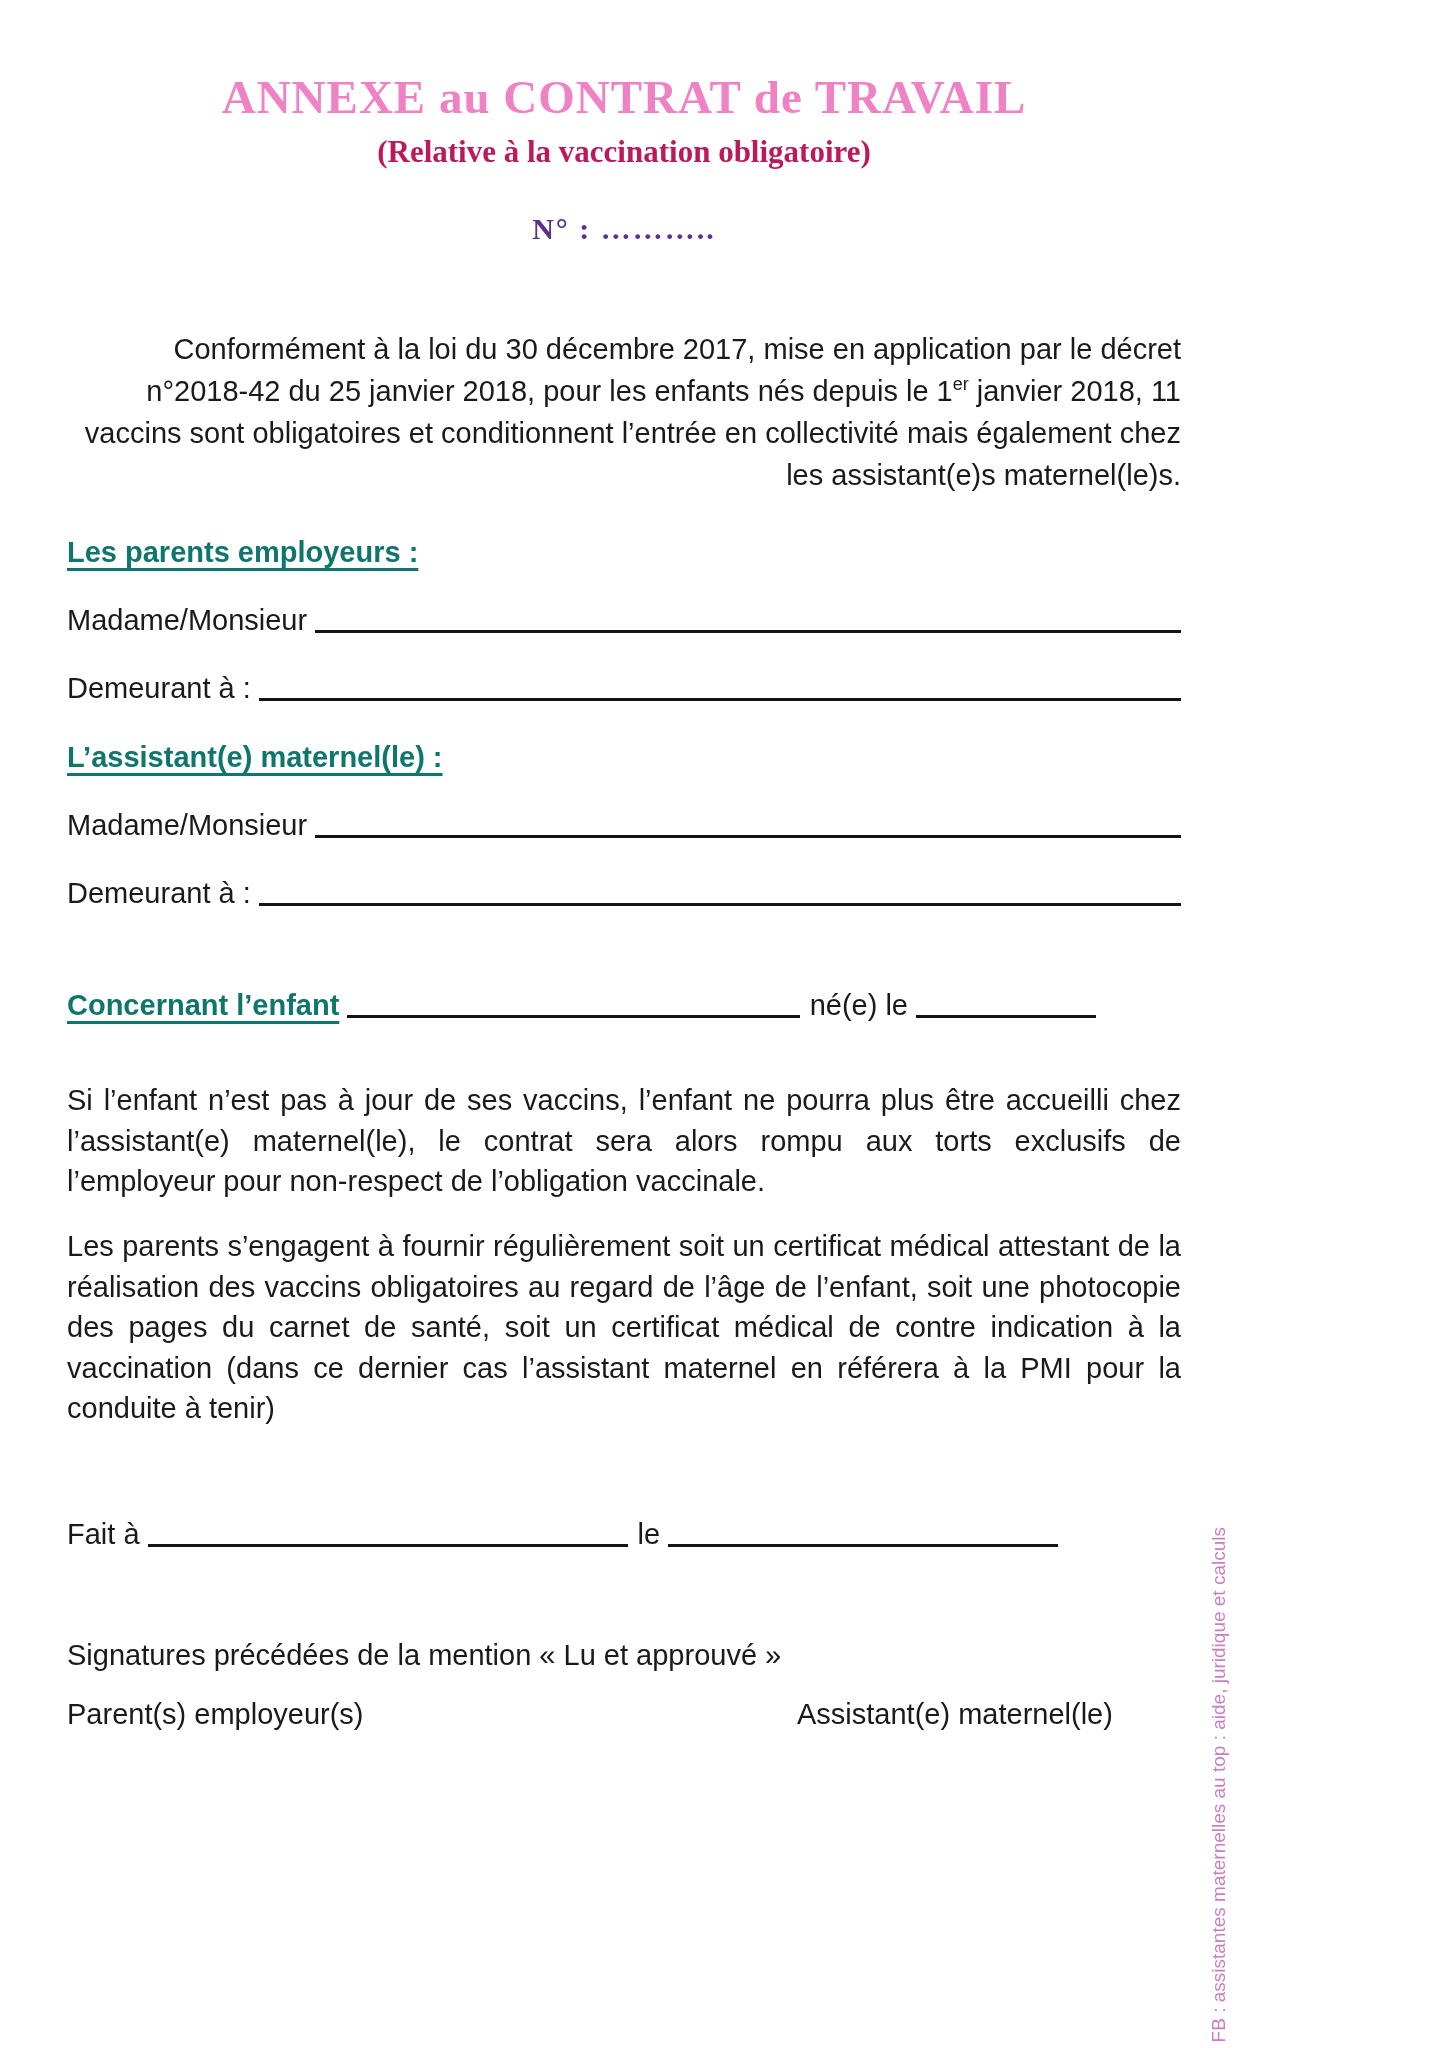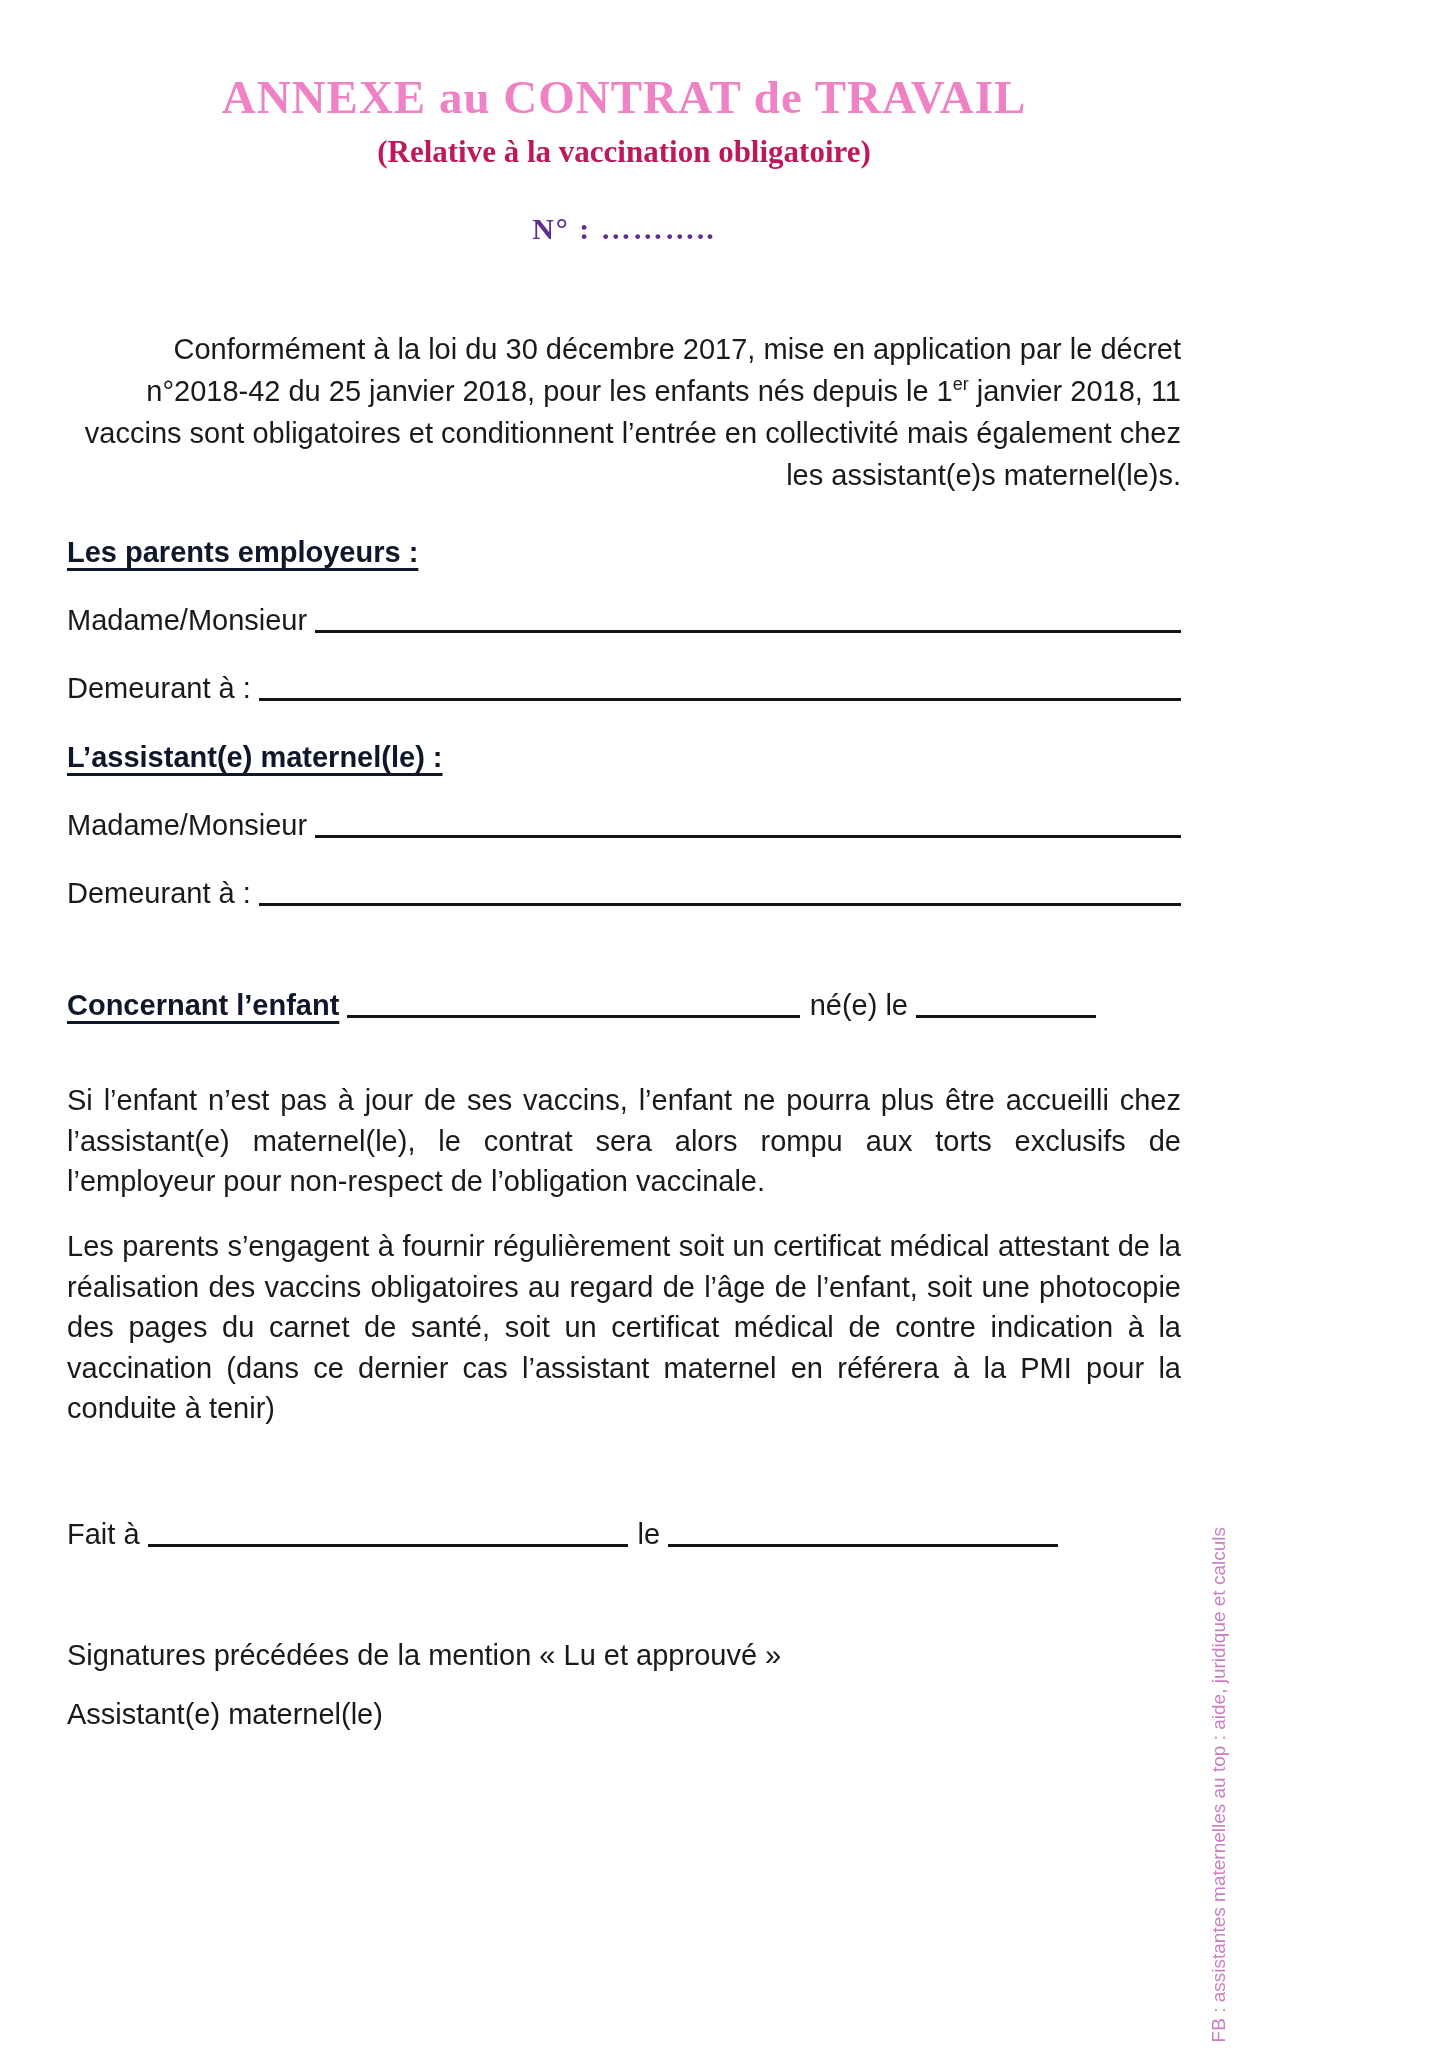--- a/index.html
+++ b/index.html
@@ -42,21 +42,21 @@
   }
   .intro{
     margin:82px 0 0 0;
     line-height:1.45;
     text-align:right;
   }
   sup{font-size:0.62em;vertical-align:super;line-height:0;}
   .heading{
     margin-top:40px;
     font-weight:bold;
-    color:#0f172a;
+    color:#0f766e;
     text-decoration:underline;
     text-decoration-thickness:3px;
     text-underline-offset:6px;
   }
   .form-row{
     display:flex;
     align-items:flex-end;
     margin-top:26px;
     height:42px;
   }
@@ -154,18 +154,19 @@
   <div class="fait-row">
     <span class="label">Fait à</span>
     <span class="blank fixed" style="width:480px;"></span>
     <span class="label">le</span>
     <span class="blank fixed" style="width:390px;"></span>
   </div>
 
   <div class="sig-note">Signatures précédées de la mention « Lu et approuvé »</div>
 
   <div class="sig-row">
+    <span class="sig-left">Parent(s) employeur(s)</span>
     <span>Assistant(e) maternel(le)</span>
   </div>
 
   <div class="watermark">FB : assistantes maternelles au top : aide, juridique et calculs</div>
 
 </div>
 
 </body></html>

